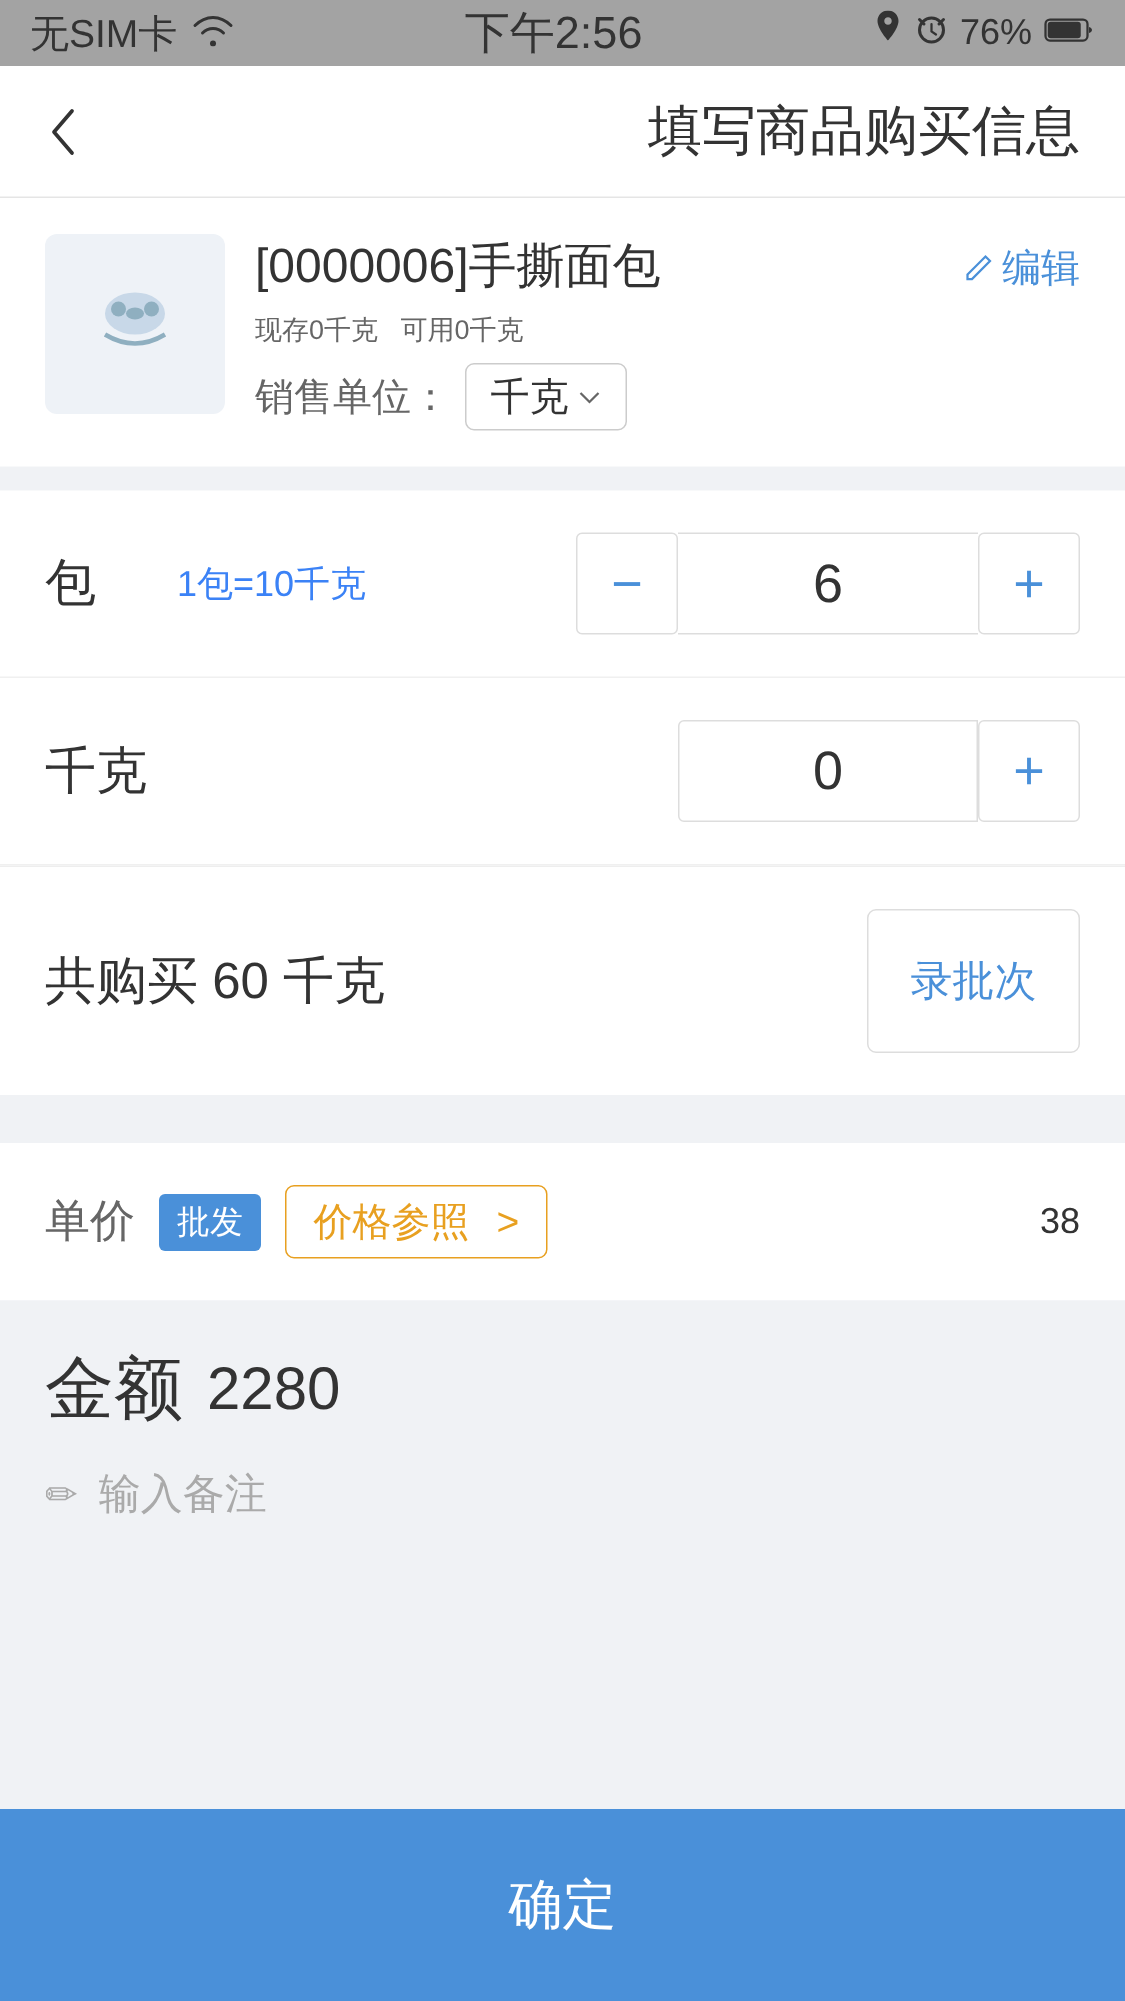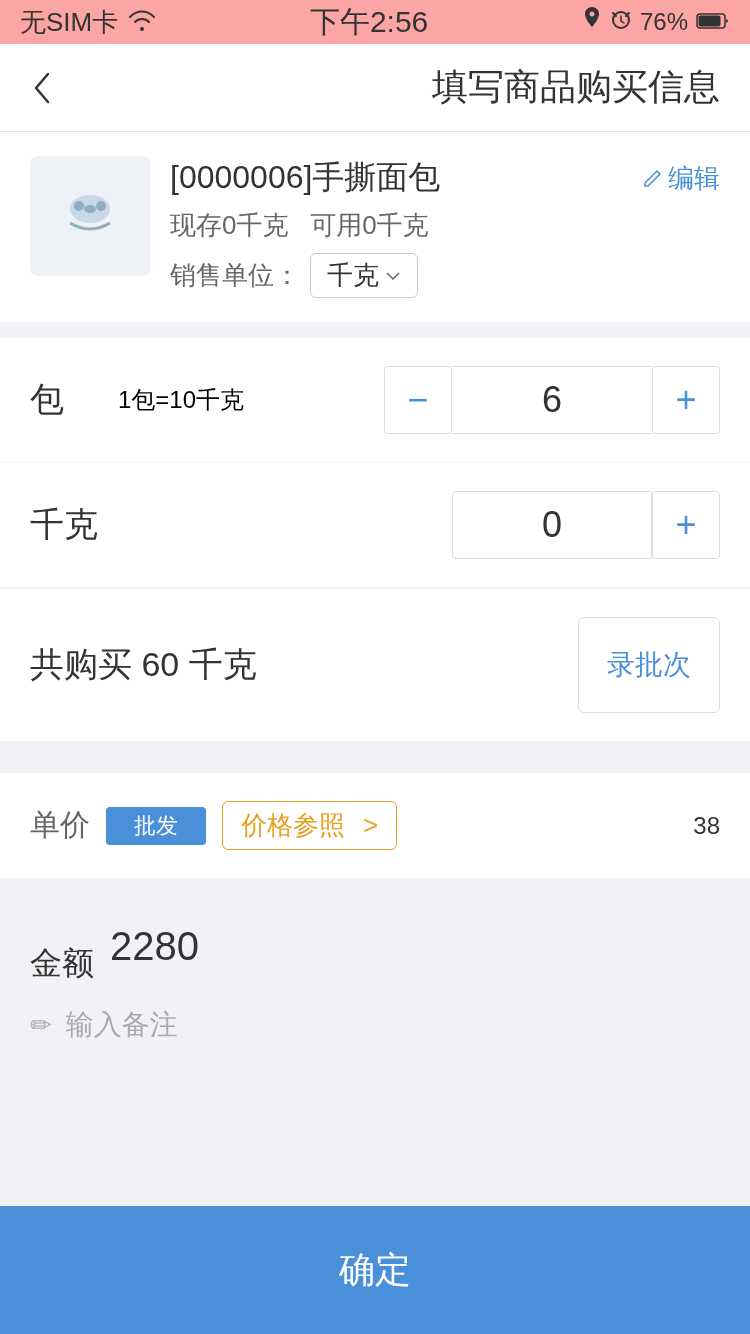--- a/index.html
+++ b/index.html
@@ -10,21 +10,21 @@
       font-family: -apple-system, "PingFang SC", "Helvetica Neue", Arial, sans-serif;
       background: #f0f2f5;
       display: flex;
       flex-direction: column;
     }
 
     
     .status-bar {
       width: 100%;
       height: 44px;
-      background: #fca5a5;
+      background: #a3a3a3;
       display: flex;
       align-items: center;
       justify-content: space-between;
       padding: 13px 20px;
       font-size: 28px;
     }
     .status-left {
       display: flex;
       align-items: center;
       gap: 10px;
@@ -115,21 +115,21 @@
     }
     .edit-link {
       color: #4a90d9;
       font-size: 26px;
       display: flex;
       align-items: center;
       gap: 4px;
       cursor: pointer;
     }
     .product-stock {
-      font-size: 26px;
+      font-size: 18px;
       color: #666;
       margin-top: 8px;
     }
     .product-unit-row {
       display: flex;
       align-items: center;
       margin-top: 10px;
       gap: 10px;
     }
     .unit-label {
@@ -161,21 +161,21 @@
       padding: 28px 30px;
       border-bottom: 1px solid #f0f0f0;
     }
     .qty-label {
       font-size: 34px;
       color: #333;
       min-width: 80px;
     }
     .qty-hint {
       font-size: 24px;
-      color: #000000;
+      color: #3b82f6;
       margin-left: 8px;
       flex: 1;
     }
     .qty-controls {
       display: flex;
       align-items: center;
       gap: 0;
     }
     .qty-btn {
       width: 68px;
@@ -242,21 +242,21 @@
       gap: 16px;
     }
     .price-label {
       font-size: 30px;
       color: #666;
     }
     .price-tag {
       background: #4a90d9;
       color: #fff;
       font-size: 22px;
-      padding: 4px 28px;
+      padding: 4px 12px;
       border-radius: 4px;
     }
     .price-ref-btn {
       border: 1.5px solid #e8a020;
       border-radius: 6px;
       padding: 6px 18px;
       font-size: 26px;
       color: #e8a020;
       background: #fff;
       display: flex;
@@ -276,23 +276,22 @@
       background: #f0f2f5;
       padding: 28px 30px 12px;
     }
     .amount-row {
       display: flex;
       align-items: center;
       gap: 16px;
       margin-bottom: 20px;
     }
     .amount-label {
-      font-size: 32px;
-      color: #333;
-      margin-top: 36px;
+      font-size: 46px;
+      color: #333;
     }
     .amount-value {
       font-size: 40px;
       color: #333;
       font-weight: 500;
     }
     .remark-row {
       display: flex;
       align-items: center;
       gap: 14px;

